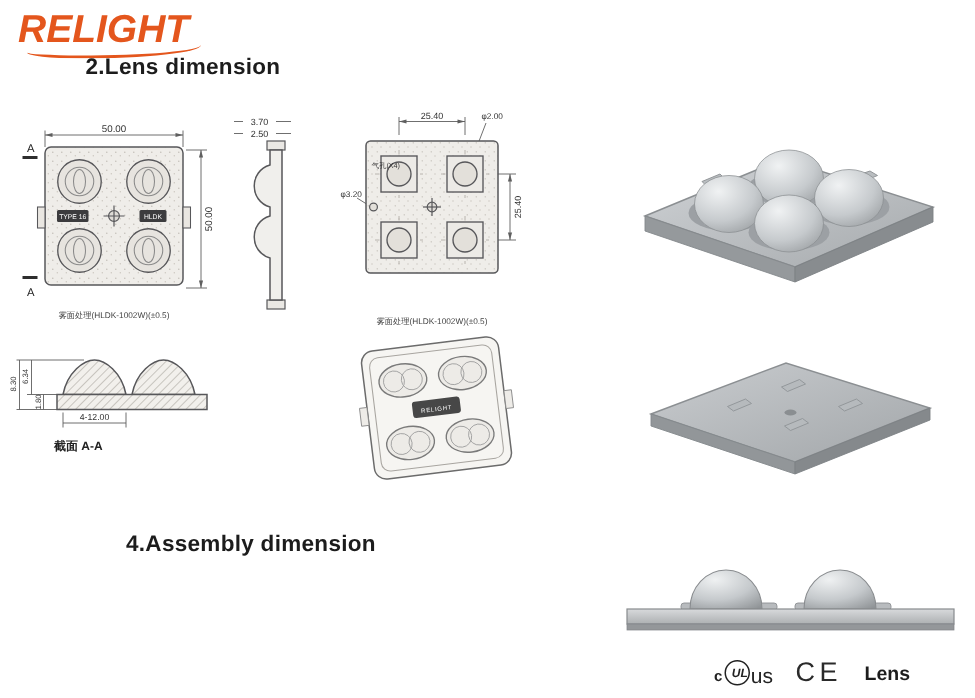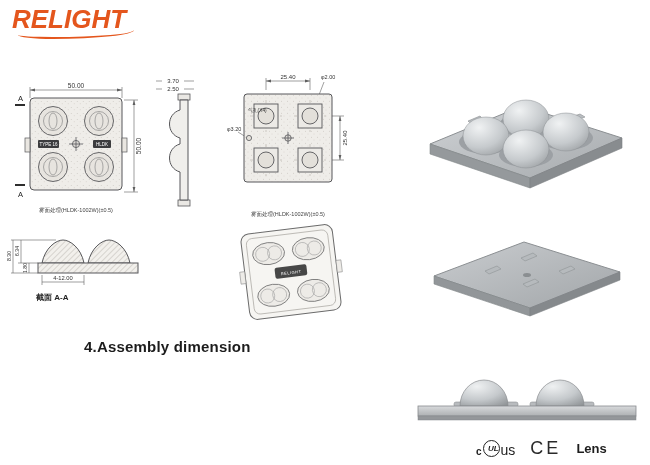--- a/index.html
+++ b/index.html
@@ -23,21 +23,22 @@
 </head>
 <body>
 
 <div class="page">
 
   <div class="logo">
     <span class="logo-text">RELIGHT</span>
     <div class="logo-swoosh"></div>
   </div>
 
-  <div class="heading" style="left:84px;top:338px">4.Assembly dimension</div>
+  <div class="heading" style="left:57px;top:36px">2.Lens dimension</div>
+  <div class="heading" style="left:84px;top:354px">4.Assembly dimension</div>
 
   <svg class="abs" style="left:10px;top:82px" width="140" height="135" viewBox="0 0 140 135">
     <defs>
       <pattern id="stip1" width="6" height="6" patternUnits="userSpaceOnUse">
         <rect width="6" height="6" fill="#efede9"></rect>
         <circle cx="1.2" cy="1.5" r="0.45" fill="#bdb8b1"></circle>
         <circle cx="4.2" cy="3.8" r="0.45" fill="#cac5bd"></circle>
       </pattern>
     </defs>
     <g stroke="#5f5f5f" stroke-width="0.6" fill="none">

